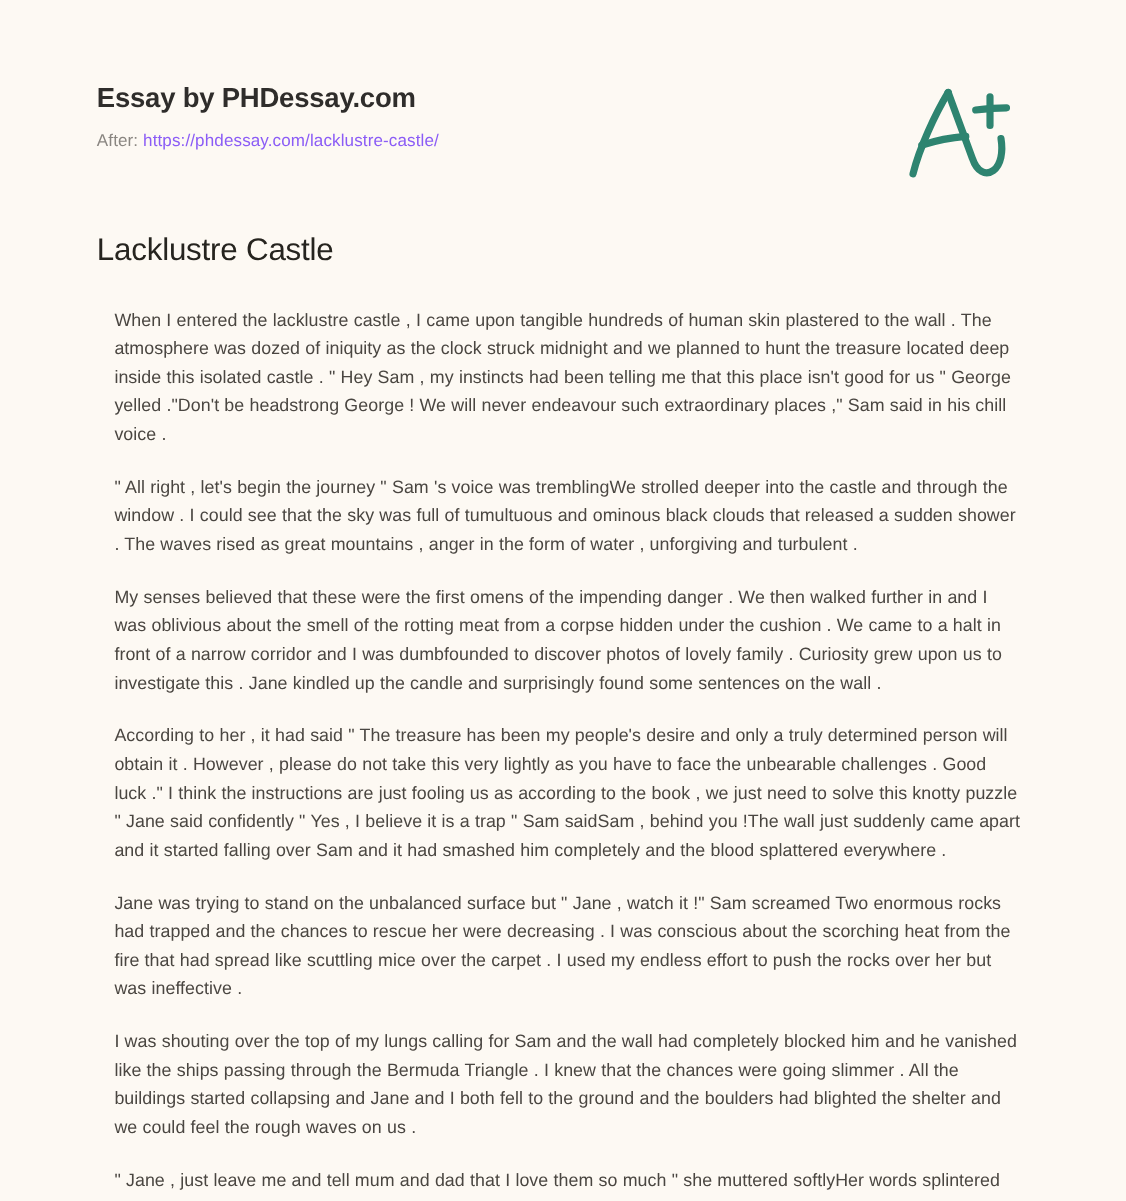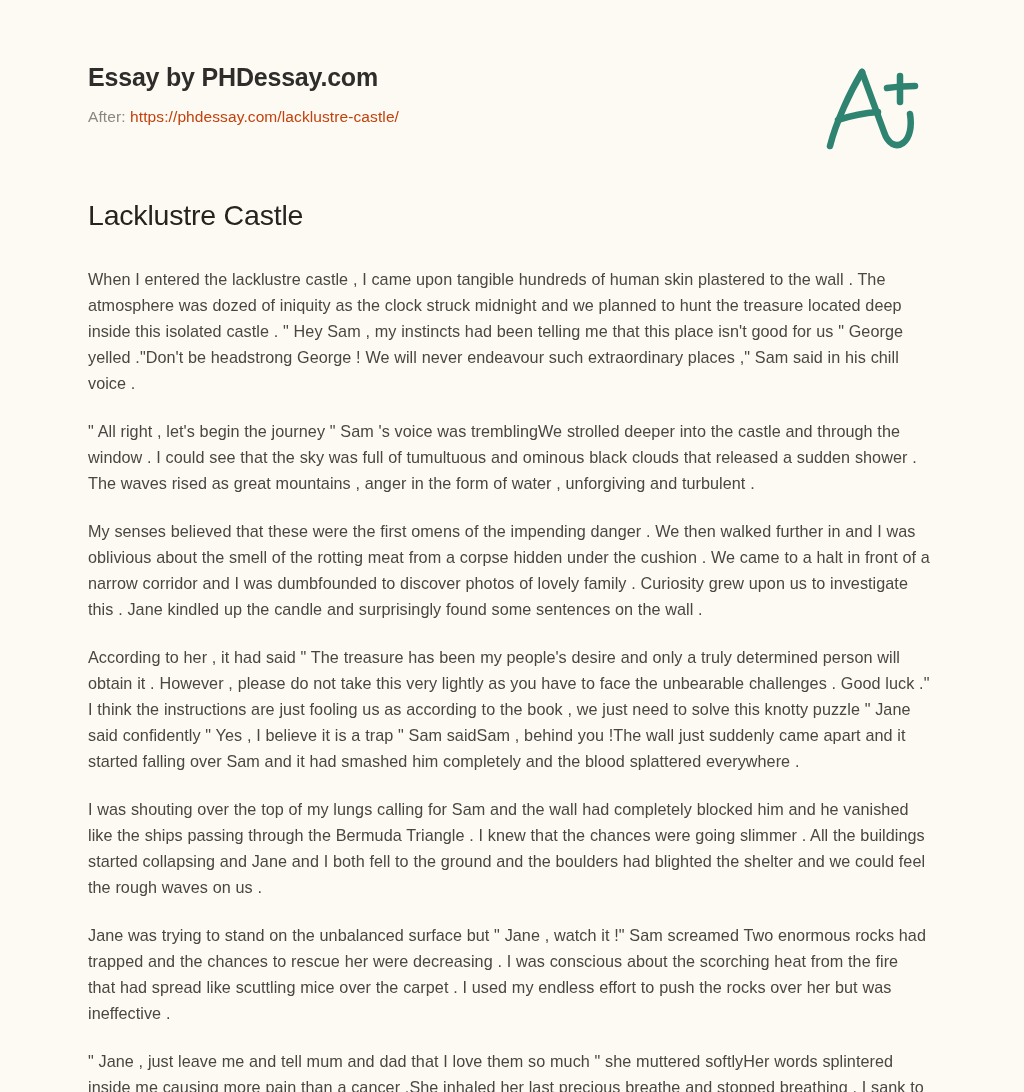--- a/index.html
+++ b/index.html
@@ -12,21 +12,21 @@
     background: #fdf9f3;
     font-family: "Liberation Sans", sans-serif;
     color: #3a3733;
     overflow: hidden;
   }
   .page {
     position: relative;
     width: 1024px;
     height: 1092px;
     box-sizing: border-box;
-    padding: 0 88px;
+    padding: 12px 88px;
   }
 
   
   .header {
     position: relative;
     padding-top: 62px;
   }
   .brand-title {
     font-size: 25px;
     font-weight: bold;
@@ -38,21 +38,21 @@
   .source-line {
     margin-top: 16px;
     font-size: 15.5px;
     color: #8a8681;
     letter-spacing: 0.1px;
   }
   .source-label {
     color: #8a8681;
   }
   .source-url {
-    color: #c2410c;
+    color: #8b5cf6;
     text-decoration: none;
   }
 
   
   .logo {
     position: absolute;
     top: 58px;
     right: 0;
     width: 120px;
     height: 96px;
@@ -73,21 +73,21 @@
     color: #26241f;
     line-height: 1.25;
   }
 
   
   .essay-body {
     padding-top: 32px;
     max-width: 842px;
   }
   .essay-body p {
-    margin: 0 0 22px 0;
+    margin: 0 0 22px 16px;
     font-size: 16.2px;
     line-height: 26px;
     color: #4a4641;
     letter-spacing: 0.05px;
     text-align: left;
     word-spacing: 0.2px;
   }
   .essay-body p:last-child {
     margin-bottom: 0;
   }
@@ -122,18 +122,18 @@
     </div>
   </div>
 
   <h1 class="essay-title">Lacklustre Castle</h1>
 
   <div class="essay-body">
     <p>When I entered the lacklustre castle , I came upon tangible hundreds of human skin plastered to the wall . The atmosphere was dozed of iniquity as the clock struck midnight and we planned to hunt the treasure located deep inside this isolated castle . " Hey Sam , my instincts had been telling me that this place isn't good for us " George yelled ."Don't be headstrong George ! We will never endeavour such extraordinary places ," Sam said in his chill voice .</p>
     <p>" All right , let's begin the journey " Sam 's voice was tremblingWe strolled deeper into the castle and through the window . I could see that the sky was full of tumultuous and ominous black clouds that released a sudden shower . The waves rised as great mountains , anger in the form of water , unforgiving and turbulent .</p>
     <p>My senses believed that these were the first omens of the impending danger . We then walked further in and I was oblivious about the smell of the rotting meat from a corpse hidden under the cushion . We came to a halt in front of a narrow corridor and I was dumbfounded to discover photos of lovely family . Curiosity grew upon us to investigate this . Jane kindled up the candle and surprisingly found some sentences on the wall .</p>
     <p>According to her , it had said " The treasure has been my people's desire and only a truly determined person will obtain it . However , please do not take this very lightly as you have to face the unbearable challenges . Good luck ." I think the instructions are just fooling us as according to the book , we just need to solve this knotty puzzle " Jane said confidently " Yes , I believe it is a trap " Sam saidSam , behind you !The wall just suddenly came apart and it started falling over Sam and it had smashed him completely and the blood splattered everywhere .</p>
+    <p>Jane was trying to stand on the unbalanced surface but " Jane , watch it !" Sam screamed Two enormous rocks had trapped and the chances to rescue her were decreasing . I was conscious about the scorching heat from the fire that had spread like scuttling mice over the carpet . I used my endless effort to push the rocks over her but was ineffective .</p>
     <p>I was shouting over the top of my lungs calling for Sam and the wall had completely blocked him and he vanished like the ships passing through the Bermuda Triangle . I knew that the chances were going slimmer . All the buildings started collapsing and Jane and I both fell to the ground and the boulders had blighted the shelter and we could feel the rough waves on us .</p>
-    <p>Jane was trying to stand on the unbalanced surface but " Jane , watch it !" Sam screamed Two enormous rocks had trapped and the chances to rescue her were decreasing . I was conscious about the scorching heat from the fire that had spread like scuttling mice over the carpet . I used my endless effort to push the rocks over her but was ineffective .</p>
     <p>" Jane , just leave me and tell mum and dad that I love them so much " she muttered softlyHer words splintered inside me causing more pain than a cancer .She inhaled her last precious breathe and stopped breathing . I sank to my knees and my gasping wails had echoed the ruined castle . Raw tears started falling across my cheeks as I placed a kiss on her delicate forehead . After all these fruitful reminiscence , my beloved sister was gone from</p>
   </div>
 
 </div>
 
 </body></html>

